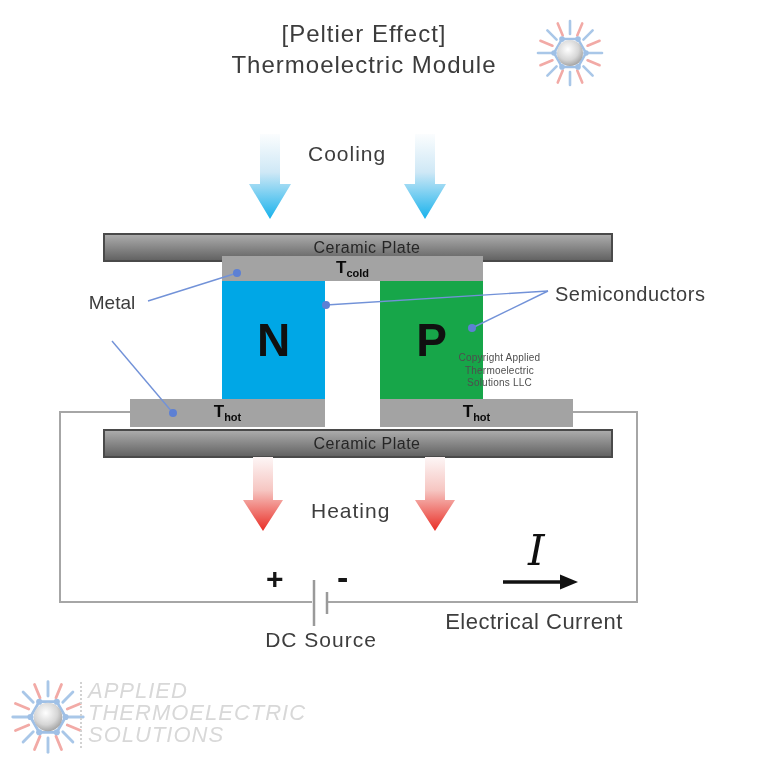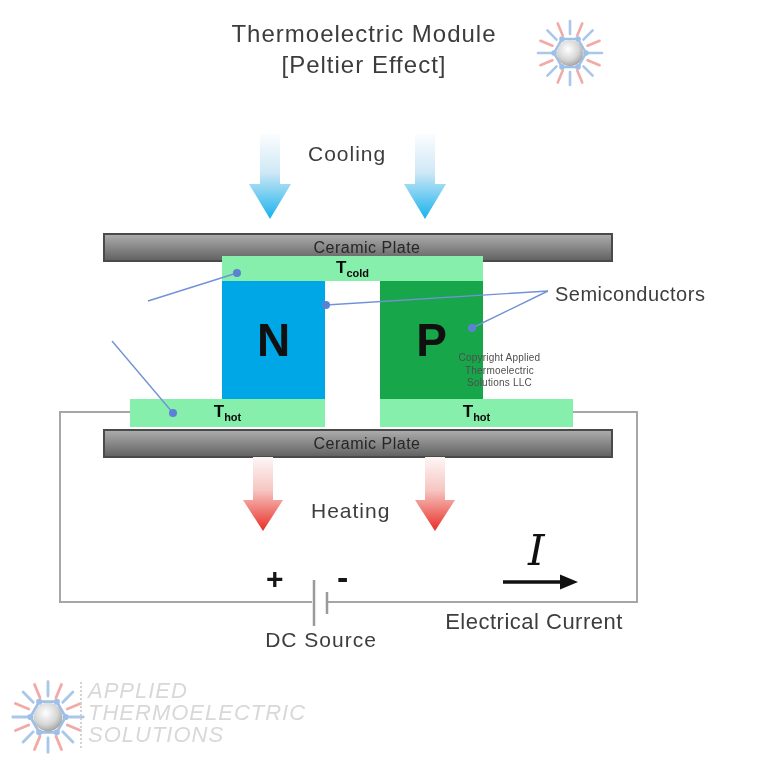--- a/index.html
+++ b/index.html
@@ -9,21 +9,21 @@
   .lbl{position:absolute;white-space:nowrap;color:#3d3d3d;font-family:"Liberation Sans",sans-serif;}
   
   .title{left:114px;top:18px;width:500px;text-align:center;font-size:24px;line-height:31px;
          letter-spacing:1px;color:#3c3c3c;}
   
   .ceramic{position:absolute;left:103px;width:510px;height:29px;
            background:linear-gradient(#ababab,#636363);
            border:2px solid #4a4a4a;box-sizing:border-box;
            display:flex;align-items:center;justify-content:center;
            font-size:16px;letter-spacing:0.5px;color:#262626;padding-left:18px;}
-  .graybar{position:absolute;background:#86efac;display:flex;align-items:center;justify-content:center;}
+  .graybar{position:absolute;background:#a3a3a3;display:flex;align-items:center;justify-content:center;}
   .tlabel{color:#0a0a0a;font-weight:bold;font-size:17px;}
   .tlabel sub{font-size:11px;font-weight:bold;}
   .block{position:absolute;top:281px;width:103px;height:118px;display:flex;align-items:center;
          justify-content:center;font-size:46px;font-weight:600;color:#101010;}
   
   .big{font-size:21px;letter-spacing:1px;}
   .copyright{left:442px;top:352px;width:115px;text-align:center;font-size:10px;line-height:12.5px;
              color:#4e4e4e;letter-spacing:0.2px;}
   .plusminus{font-weight:700;color:#161616;}
   .isym{left:528px;top:526px;font-family:"DejaVu Serif","Liberation Serif",serif;
@@ -35,22 +35,22 @@
   svg{position:absolute;left:0;top:0;pointer-events:none;}
   .ray-b{stroke:#a9c7e8;stroke-width:2.6;stroke-linecap:round;}
   .ray-r{stroke:#f2aaa6;stroke-width:2.6;stroke-linecap:round;}
 </style>
 </head>
 <body>
 
 <div id="canvas">
 
   <div class="title abs">
+    <div>[Peltier Effect]</div>
     <div>Thermoelectric Module</div>
-    <div>[Peltier Effect]</div>
   </div>
 
   <div class="ceramic" style="top:233px;">
     <span>Ceramic Plate</span>
   </div>
 
   <div class="graybar" style="left:222px;top:256px;width:261px;height:25px;">
     <span class="tlabel"><span>T</span><sub>cold</sub></span>
   </div>
 
@@ -147,20 +147,21 @@
     </g>
 
     <use href="#sparkle" transform="translate(570,53)"></use>
     <use href="#sparkle" transform="translate(48,717) scale(1.1)"></use>
   </svg>
 
   <div class="lbl big" style="left:308px;top:142px;">Cooling</div>
   <div class="lbl big" style="left:311px;top:499px;">Heating</div>
 
   <div class="lbl" style="left:42px;top:290px;width:140px;text-align:center;font-size:19px;line-height:25px;">
+    <div>Metal</div>
   </div>
 
   <div class="lbl" style="left:555px;top:283px;font-size:20px;letter-spacing:0.5px;">Semiconductors</div>
 
   <div class="lbl copyright">
     <div>Copyright Applied</div>
     <div>Thermoelectric</div>
     <div>Solutions LLC</div>
   </div>
 

